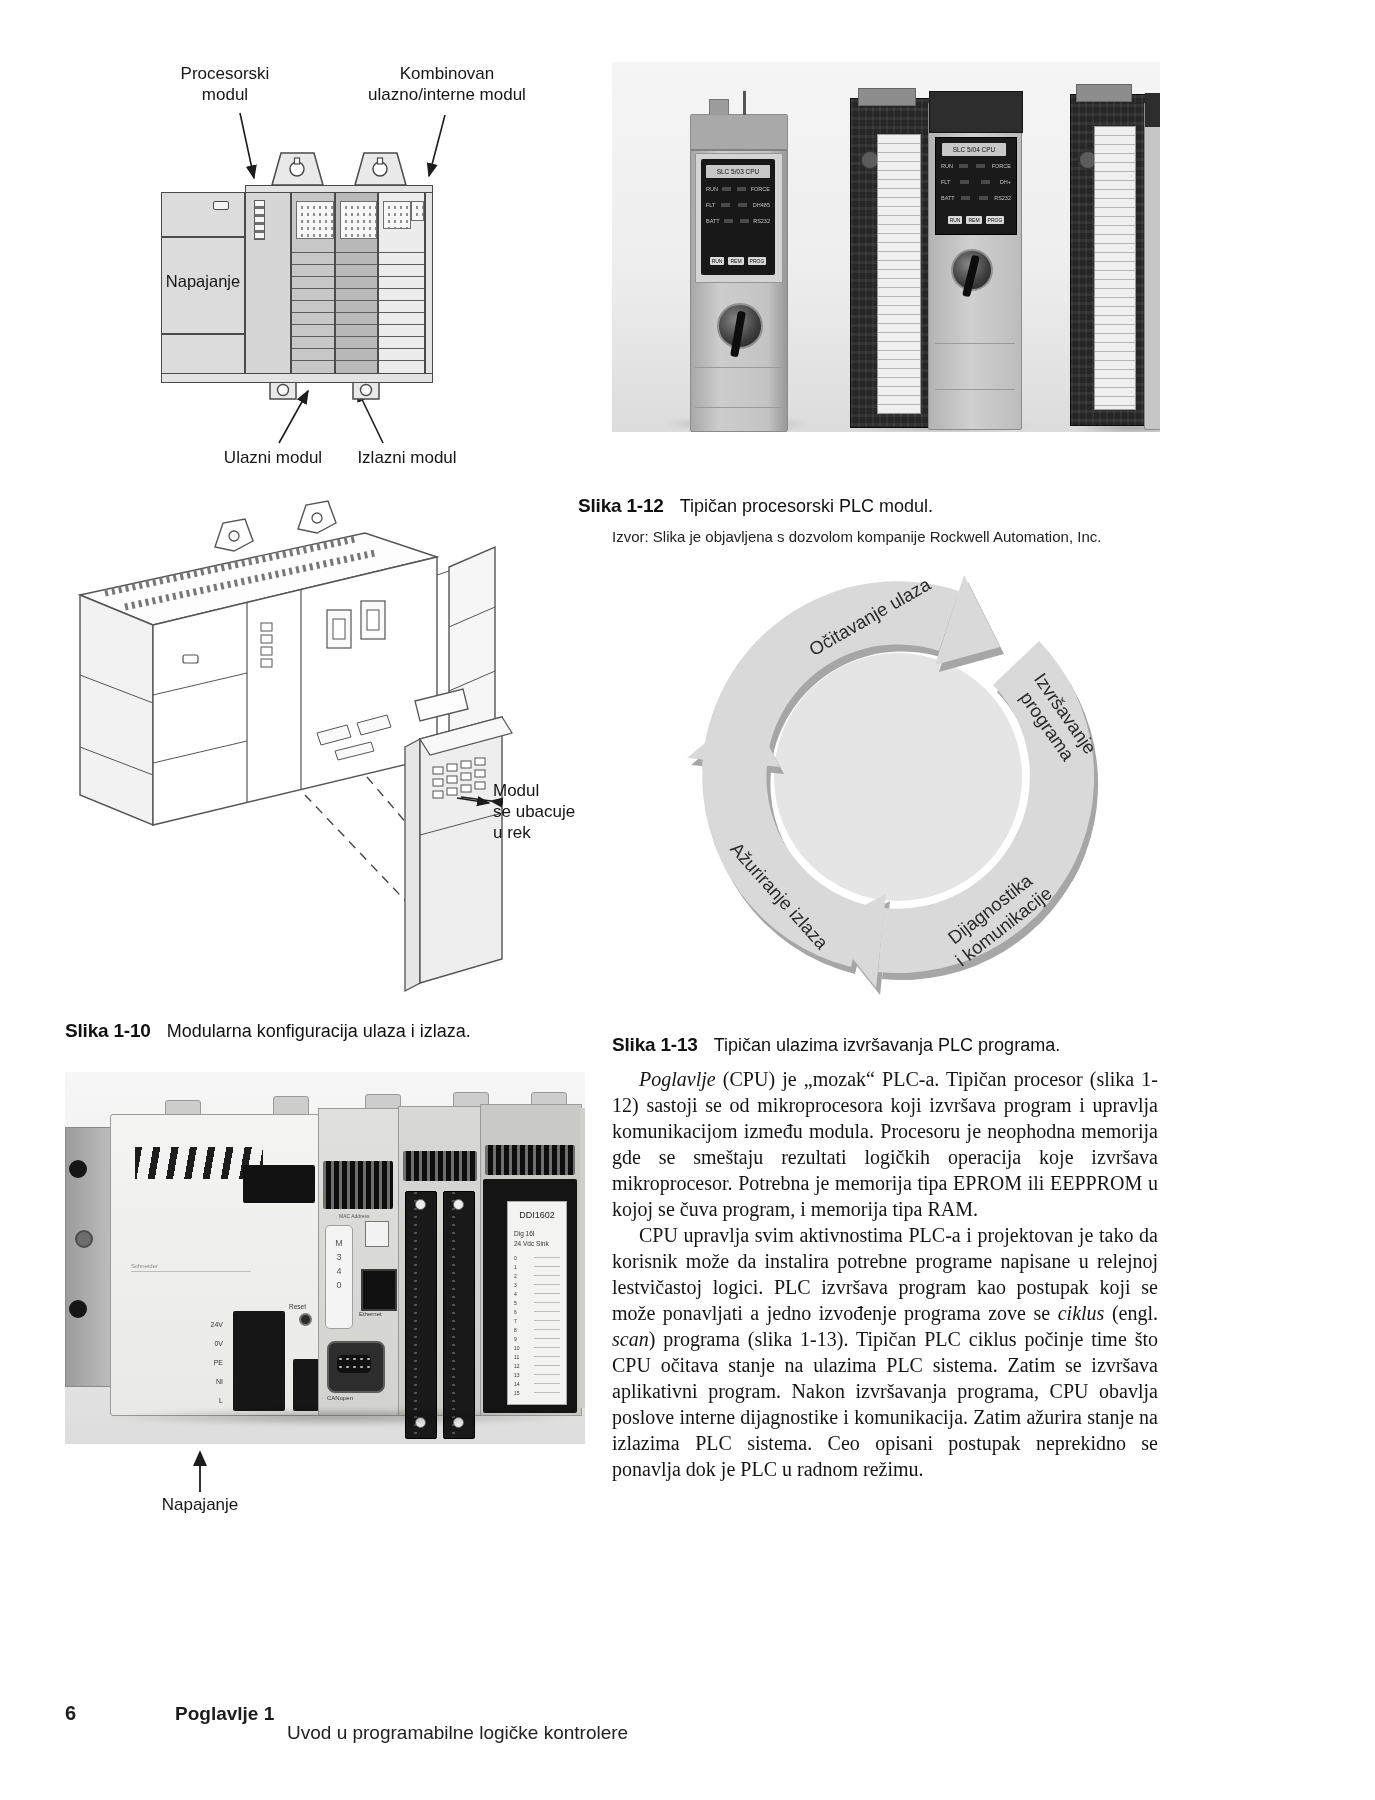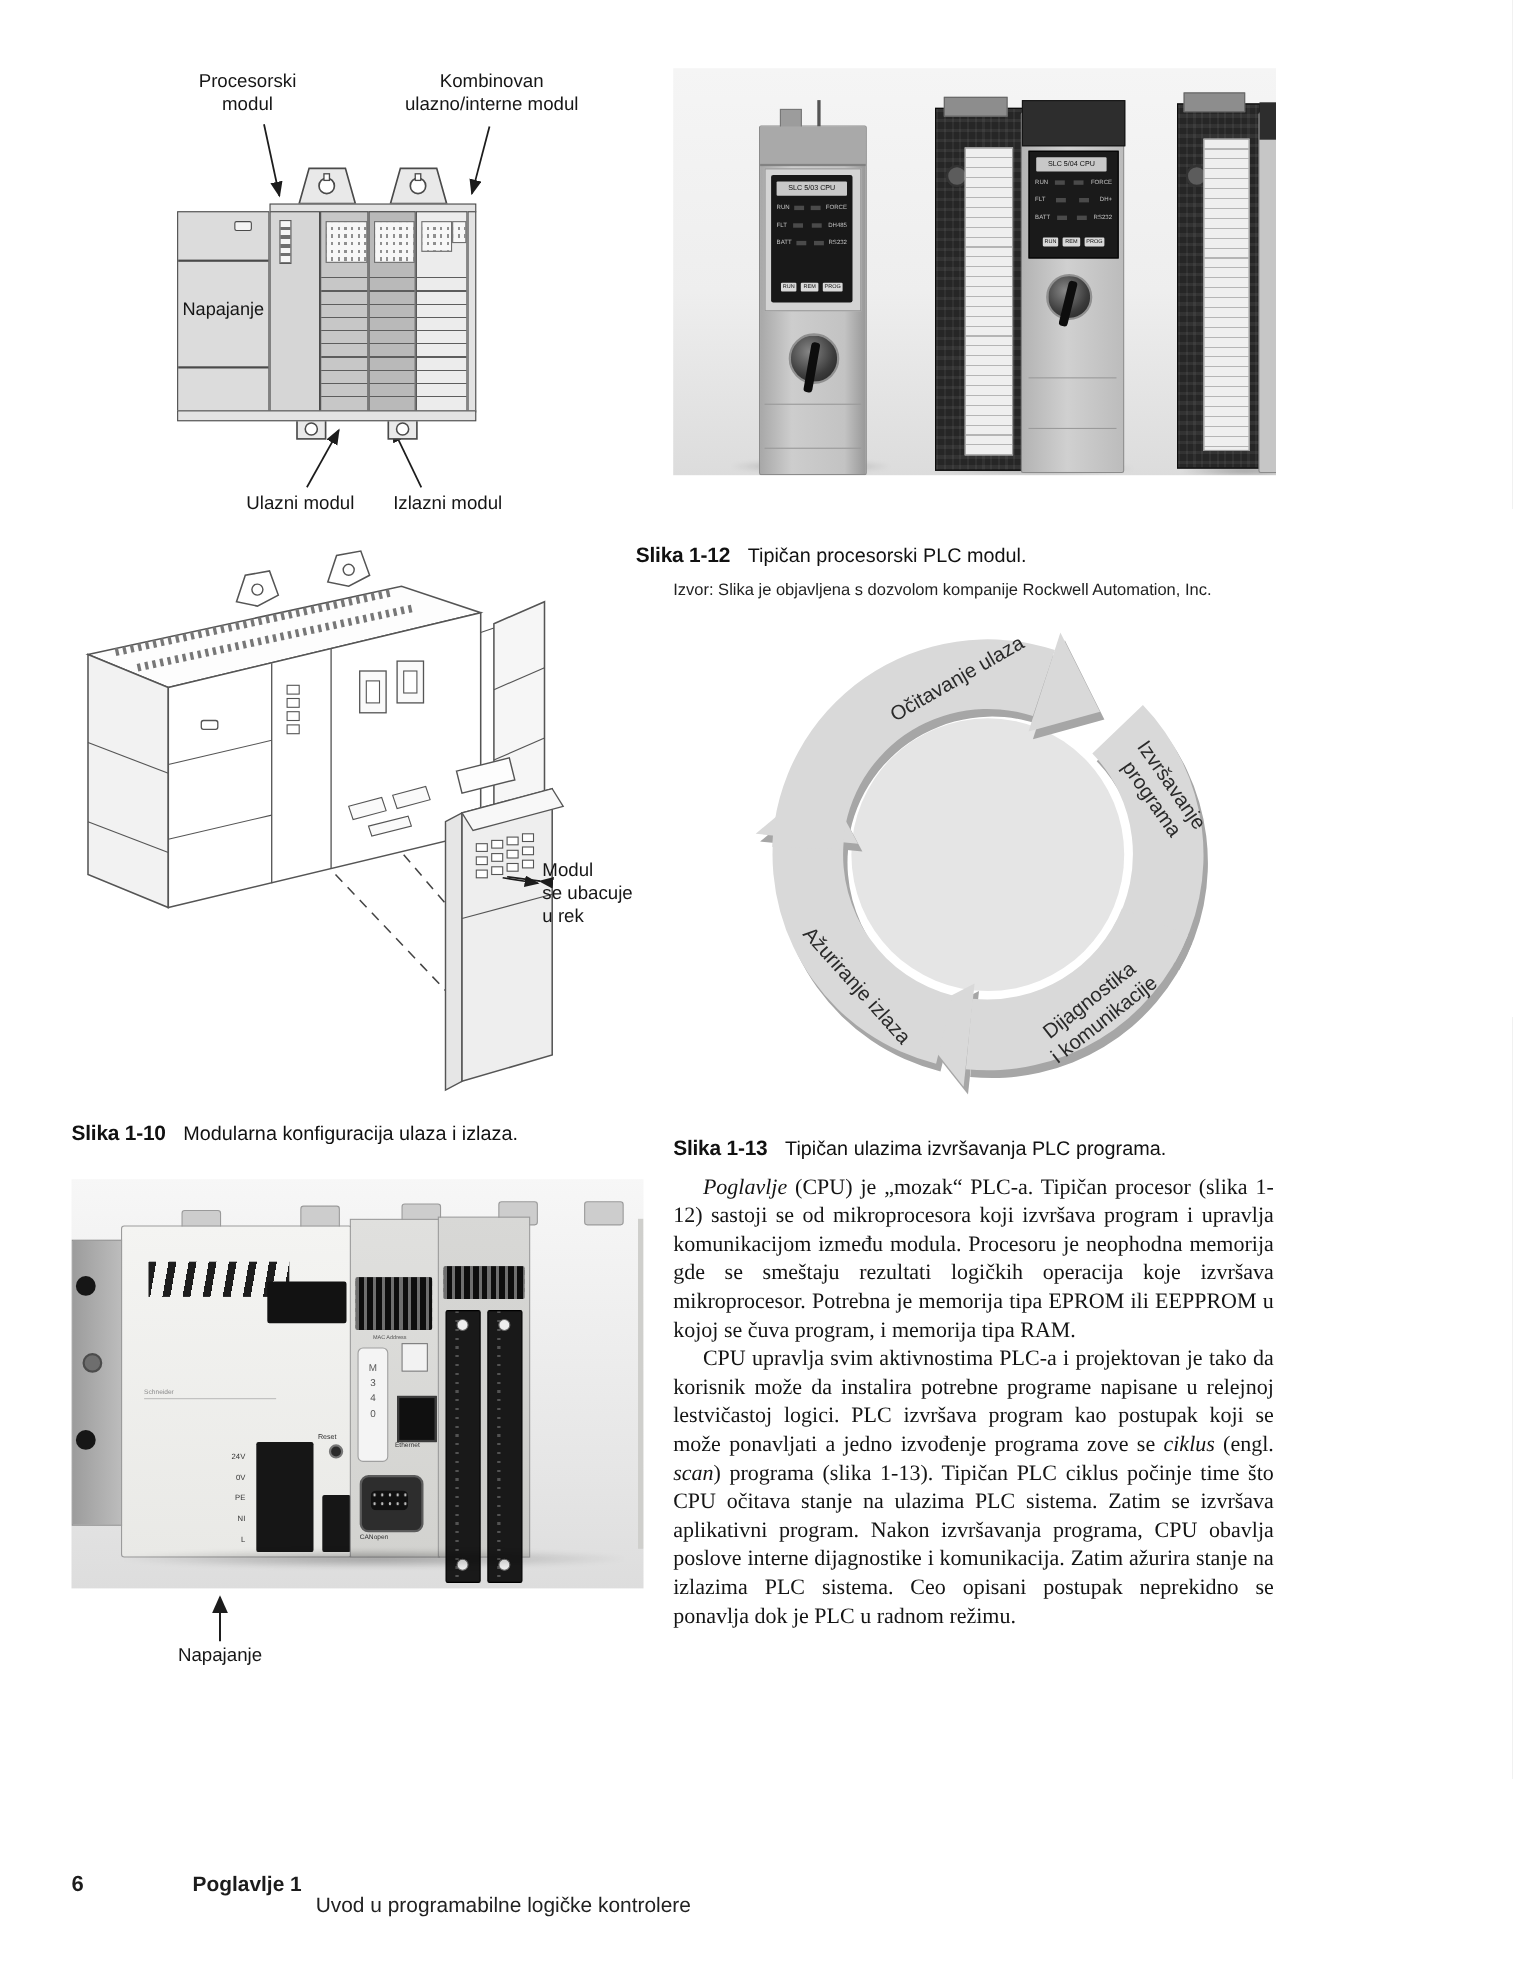--- a/index.html
+++ b/index.html
@@ -260,20 +260,46 @@
     <div class="abs" style="left:333px;top:34px;width:82px;height:308px;background:linear-gradient(180deg,#d8d8d6,#cbcbc8);border:1px solid #9b9b9b;">
       <div class="ledpanel" style="left:4px;top:44px;width:74px;height:30px;"></div>
       <div class="socket" style="left:6px;top:84px;width:30px;height:246px;"></div>
       <div class="socket" style="left:44px;top:84px;width:30px;height:246px;"></div>
       <div class="abs" style="left:16px;top:92px;width:9px;height:9px;border-radius:50%;background:#eee;border:1px solid #666;"></div>
       <div class="abs" style="left:54px;top:92px;width:9px;height:9px;border-radius:50%;background:#eee;border:1px solid #666;"></div>
       <div class="abs" style="left:16px;top:310px;width:9px;height:9px;border-radius:50%;background:#eee;border:1px solid #666;"></div>
       <div class="abs" style="left:54px;top:310px;width:9px;height:9px;border-radius:50%;background:#eee;border:1px solid #666;"></div>
     </div>
 
+    <div class="abs" style="left:415px;top:32px;width:100px;height:310px;background:#c9c9c6;border:1px solid #9b9b9b;">
+      <div class="ledpanel" style="left:4px;top:40px;width:90px;height:30px;"></div>
+      <div class="abs" style="left:2px;top:74px;width:94px;height:234px;background:#141414;border-radius:2px;"></div>
+      <div class="abs" style="left:26px;top:96px;width:58px;height:202px;background:#f3f3f1;border:1px solid #aaa;">
+        <div class="abs" style="left:0;top:8px;width:100%;font-size:9px;text-align:center;color:#222;">DDI1602</div>
+        <div class="abs" style="left:6px;top:28px;width:100%;font-size:6.5px;color:#333;">Dig 16I</div>
+        <div class="abs" style="left:6px;top:38px;width:100%;font-size:6.5px;color:#333;">24 Vdc Sink</div>
+        <div class="abs pre" style="left:6px;top:52px;width:20px;font-size:5px;line-height:9px;color:#333;">0
+1
+2
+3
+4
+5
+6
+7
+8
+9
+10
+11
+12
+13
+14
+15</div>
+        <div class="abs" style="left:26px;top:55px;width:26px;height:140px;background:repeating-linear-gradient(180deg,#bdbdbd 0 1px,rgba(0,0,0,0) 1px 9px);"></div>
+      </div>
+    </div>
     <div class="abs" style="left:515px;top:36px;width:5px;height:300px;background:#cfcfcc;"></div>
     <div class="shadow" style="left:40px;top:336px;width:470px;height:18px;"></div>
   </div>
 
   <svg class="abs" style="left:180px;top:1446px;" width="40" height="48" viewBox="0 0 40 48">
     <defs>
         <marker id="ah3" markerWidth="10" markerHeight="9" refX="8" refY="4" orient="auto">
           <path d="M0,0 L9,4 L0,8 Z" fill="#1c1c1c"></path>
         </marker>
       </defs>

